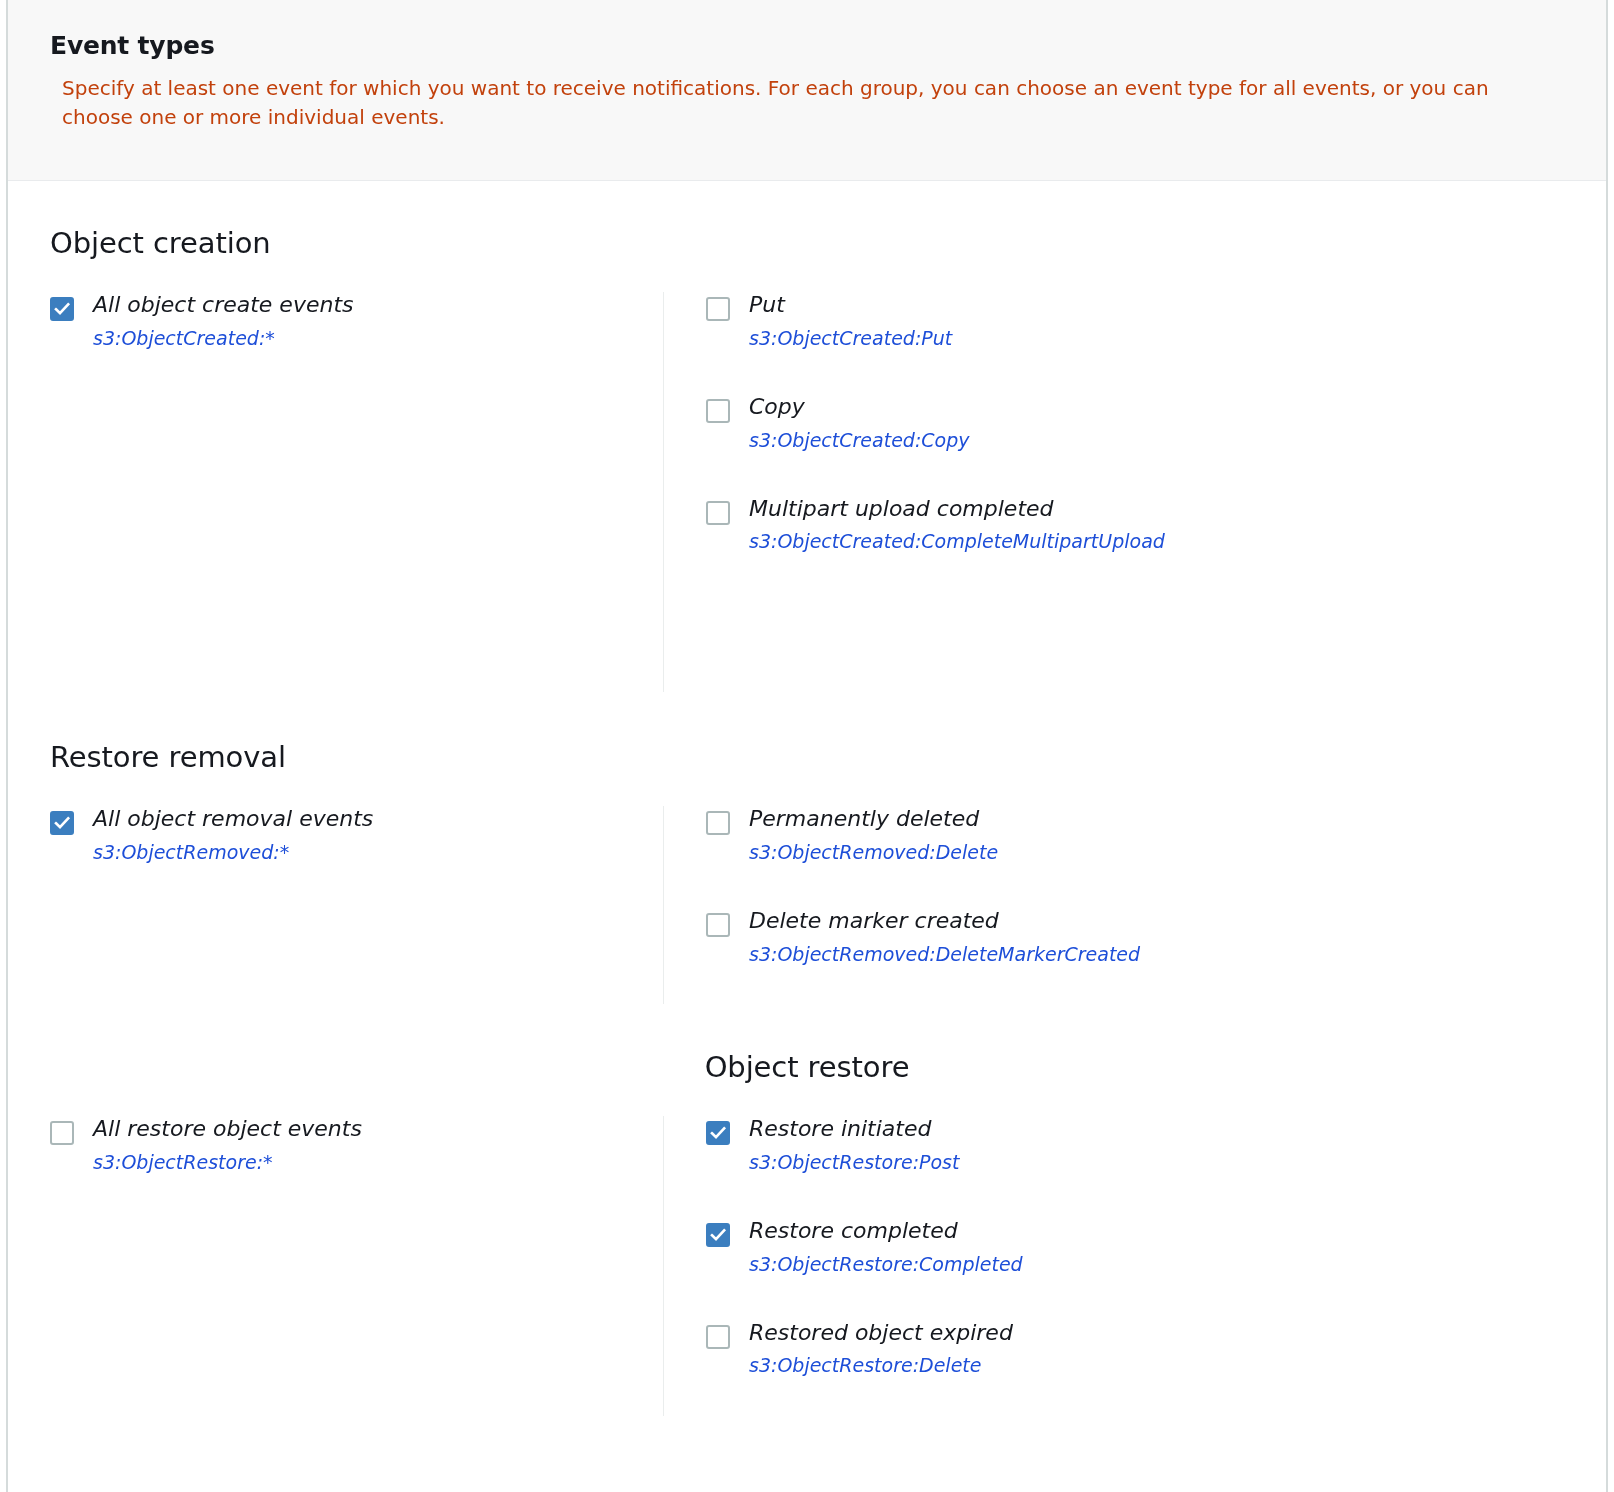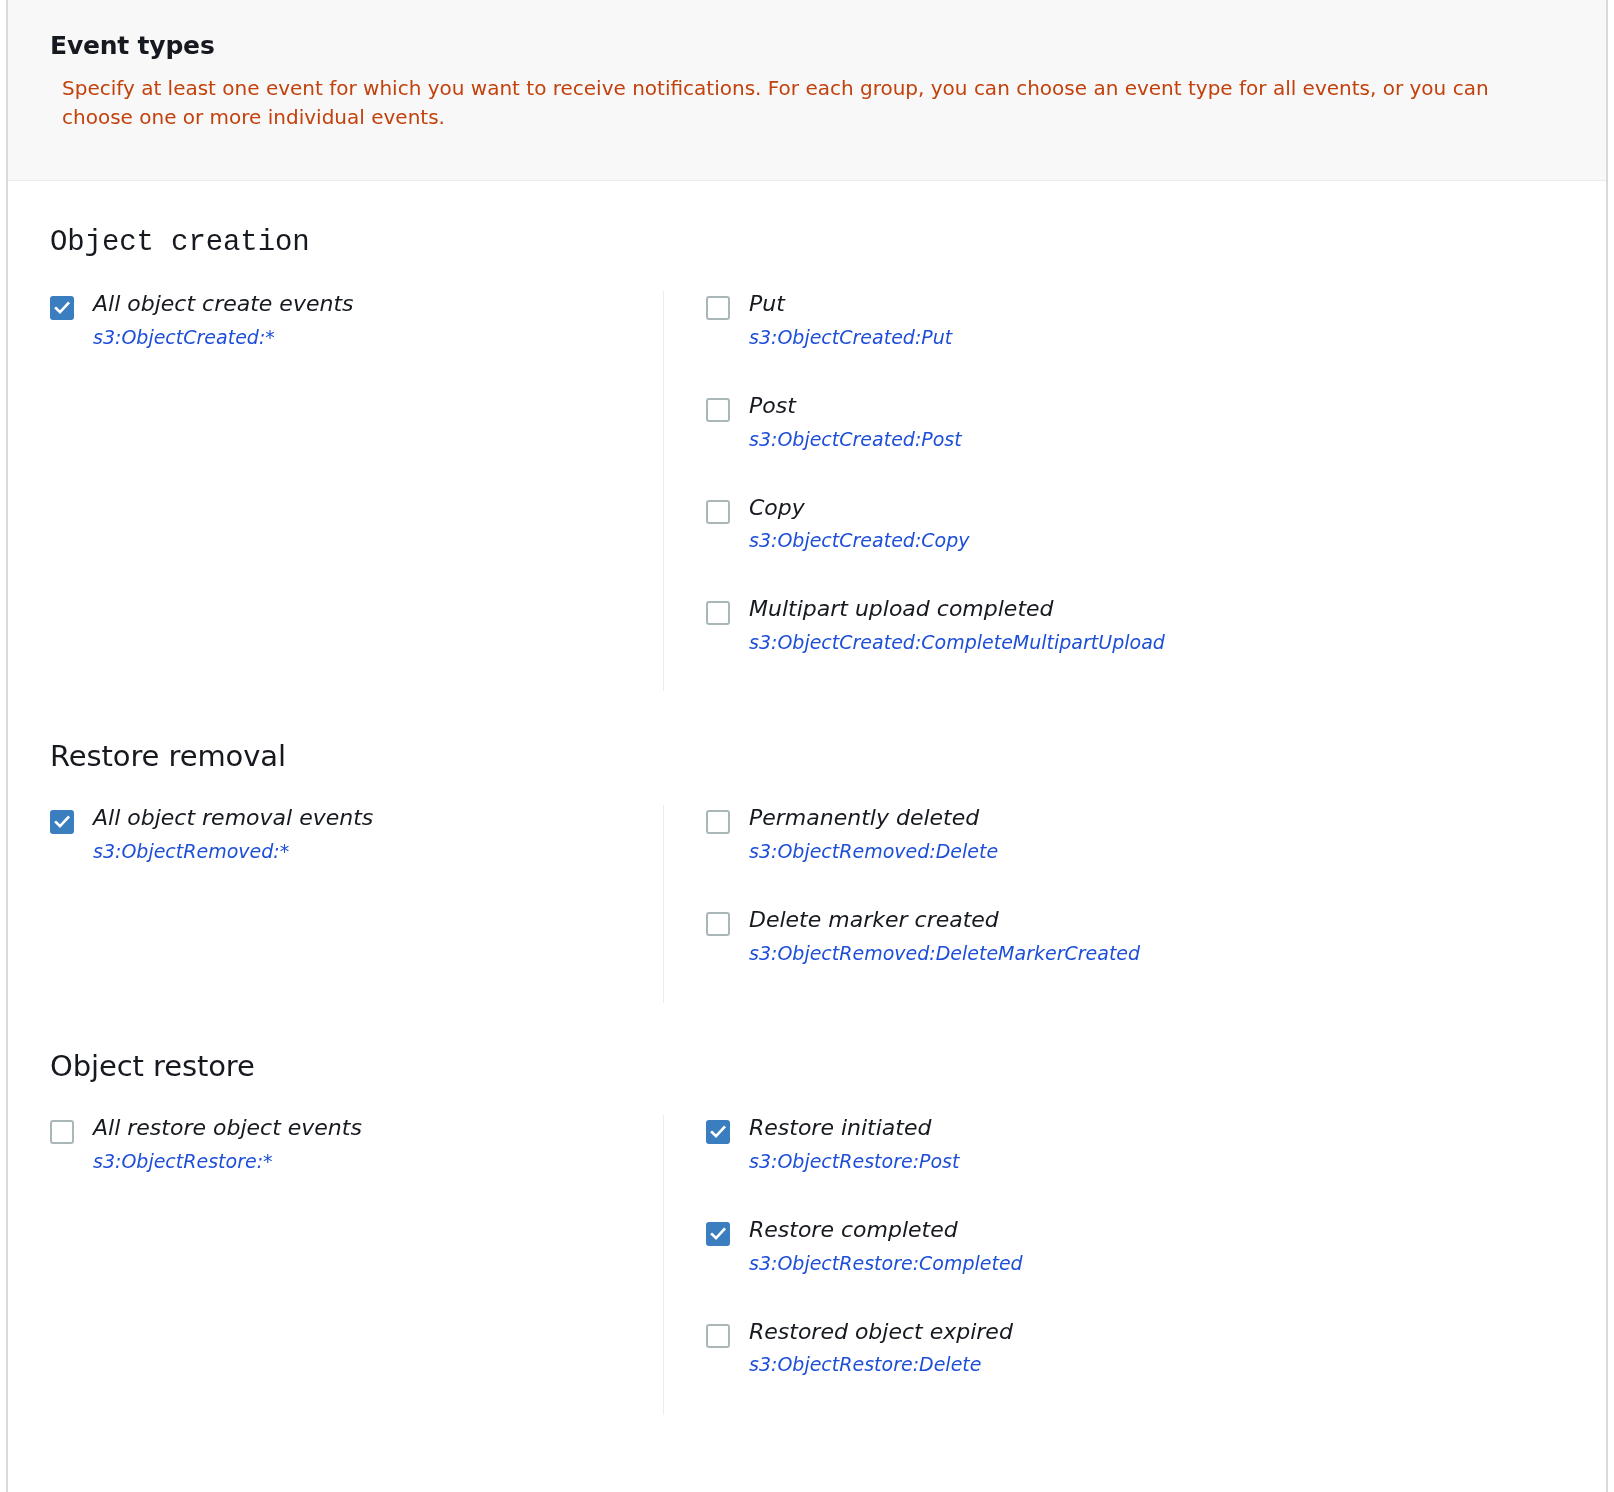--- a/index.html
+++ b/index.html
@@ -85,23 +85,23 @@
   .group {
     position: relative;
   }
   .group-title {
     font-size: 29px;
     font-weight: 400;
     color: #16191f;
     margin: 0;
     letter-spacing: -0.1px;
   }
-  .group:nth-of-type(1) .group-title { padding-top: 45px; font-family: Liberation Mono, monospace; }
+  .group:nth-of-type(1) .group-title { padding-top: 45px; }
   .group:nth-of-type(2) .group-title { padding-top: 48px; }
-  .group:nth-of-type(3) .group-title { padding-top: 46px; }
+  .group:nth-of-type(3) .group-title { padding-top: 46px; text-align: center; }
 
   .group-columns {
     display: flex;
     align-items: stretch;
     position: relative;
     padding-top: 32px;
     font-style: italic;
   }
   .col-left {
     width: 613px;
@@ -215,27 +215,20 @@
           <div class="col-right">
 
             <div class="check-row">
               <span class="cbox"></span>
               <span class="check-texts">
                 <span class="check-label">Put</span>
                 <span class="check-sub">s3:ObjectCreated:Put</span>
               </span>
             </div>
 
-            <div class="check-row">
-              <span class="cbox"></span>
-              <span class="check-texts">
-                <span class="check-label">Post</span>
-                <span class="check-sub">s3:ObjectCreated:Post</span>
-              </span>
-            </div>
 
             <div class="check-row">
               <span class="cbox"></span>
               <span class="check-texts">
                 <span class="check-label">Copy</span>
                 <span class="check-sub">s3:ObjectCreated:Copy</span>
               </span>
             </div>
 
             <div class="check-row">

